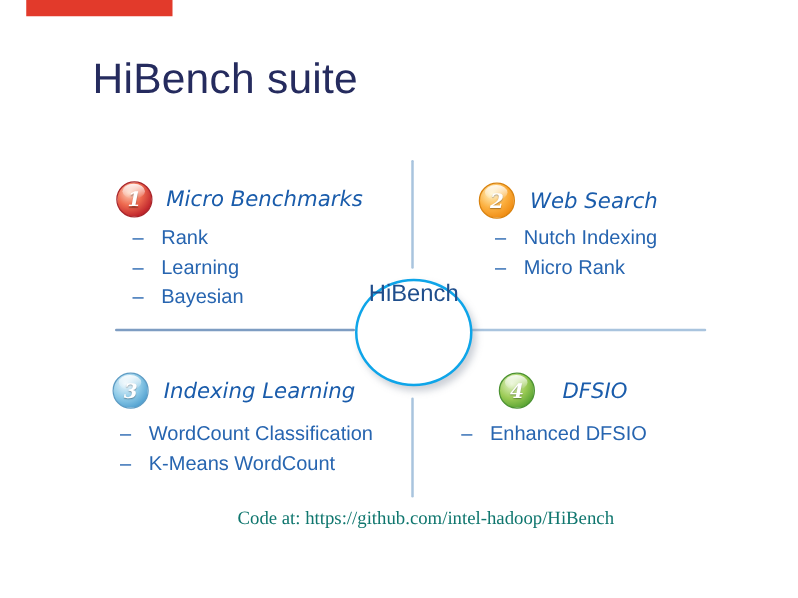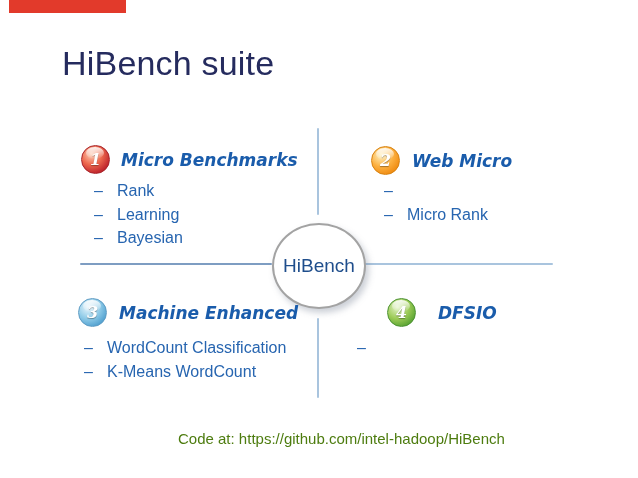--- a/index.html
+++ b/index.html
@@ -1,34 +1,34 @@
 <!DOCTYPE html>
 <html><head>
 <meta charset="utf-8">
 <style>
   html,body { margin:0; padding:0; background:#fff; }
   .slide {
     position:relative; width:623px; height:478px; background:#ffffff;
-    font-family:"Liberation Sans", sans-serif; overflow:hidden;
+    font-family:"Liberation Sans", sans-serif; overflow:hidden;margin-left:12px;
   }
   .accent-bar { position:absolute; left:9px; top:0; width:117px; height:13px; background:#e23a2b; }
   .title {
     position:absolute; left:62px; top:44px; margin:0;
     font-size:34px; font-weight:400; color:#252b5e; line-height:1.15;
     letter-spacing:0.2px;
   }
   .divider { position:absolute; background:#a9c4de; border-radius:1px; }
   .v-top    { left:317px; top:128px; width:2px; height:87px; }
   .v-bottom { left:317px; top:318px; width:2px; height:80px; }
   .h-left   { left:80px;  top:263px; width:192px; height:2px; background:#7e9dc2; }
   .h-right  { left:364px; top:263px; width:189px; height:2px; }
   .center-circle {
     position:absolute; left:272px; top:223px; width:90px; height:82px;
-    background:#fff; border:2px solid #a3a3a3; border-radius:50%;
-    display:flex; align-items:center; justify-content:center;
+    background:#fff; border:2px solid #0ea5e9; border-radius:50%;
+    display:flex; justify-content:center;
     box-shadow:3px 4px 6px rgba(110,120,140,.35);
     color:#1f4e8c; font-size:19px;
   }
   .quad-header { position:absolute; display:flex; align-items:center; }
   .qh1 { left:81px;  top:145px; gap:11px; }
   .qh2 { left:371px; top:146px; gap:12px; }
   .qh3 { left:78px;  top:298px; gap:12px; }
   .qh4 { left:387px; top:298px; gap:22px; }
   .badge {
     position:relative; width:27px; height:27px; border-radius:50%;
@@ -42,36 +42,36 @@
   .badge .num {
     position:relative; color:#fff; font-family:"DejaVu Serif", serif;
     font-weight:bold; font-style:italic; font-size:16px;
     text-shadow:0 1px 1px rgba(0,0,0,.35); line-height:1;
   }
   .badge-1 { background:radial-gradient(circle at 35% 30%, #fdd0b8 0%, #ee6a4f 40%, #c1272d 75%, #9e1c20 100%); border:1px solid #a8242a; }
   .badge-2 { background:radial-gradient(circle at 35% 30%, #fff3c4 0%, #fcb040 45%, #ef8a10 80%, #d97a0a 100%); border:1px solid #d8820f; }
   .badge-3 { background:radial-gradient(circle at 35% 30%, #eaf6fc 0%, #8fcbe8 45%, #4f9fcf 80%, #3a7fae 100%); border:1px solid #5e9cc4; }
   .badge-4 { background:radial-gradient(circle at 35% 30%, #e3f3c9 0%, #9ccb56 45%, #57a232 80%, #3f8424 100%); border:1px solid #4c9232; }
   .quad-title {
-    font-family:"DejaVu Sans", sans-serif; font-weight:bold; font-style:italic;
+    font-family:"DejaVu Sans", sans-serif; font-weight:normal; font-style:italic;
     font-size:17px; color:#1a5cab; white-space:nowrap;
   }
   .items {
     position:absolute; margin:0; padding:0; list-style:none;
     font-size:16px; color:#2765b0;
   }
   .items li { display:flex; line-height:23.6px; white-space:nowrap; }
   .items .dash { width:23px; flex:0 0 auto; }
   .items-q1 { left:94px;  top:179px; }
   .items-q2 { left:384px; top:179px; }
   .items-q3 { left:84px;  top:336px; }
   .items-q4 { left:357px; top:336px; }
   .caption {
-    position:absolute; left:178px; top:430px;
-    font-size:15px; color:#4d7c0f; white-space:nowrap;
+    position:absolute; left:178px; top:407px;
+    font-size:15px; color:#0f766e; white-space:nowrap;font-family:Liberation Serif, serif;
   }
 </style>
 </head>
 <body>
 
 <div class="slide">
 
   <div class="accent-bar"></div>
 
   <h1 class="title">HiBench suite</h1>
@@ -105,38 +105,39 @@
       <span class="dash">–</span>
       <span>Bayesian</span>
     </li>
   </ul>
 
   <div class="quad-header qh2">
     <span class="badge badge-2">
       <i class="shine"></i>
       <b class="num">2</b>
     </span>
-    <span class="quad-title">Web Micro</span>
+    <span class="quad-title">Web Search</span>
   </div>
   <ul class="items items-q2">
     <li>
       <span class="dash">–</span>
+      <span>Nutch Indexing</span>
     </li>
     <li>
       <span class="dash">–</span>
       <span>Micro Rank</span>
     </li>
   </ul>
 
   <div class="quad-header qh3">
     <span class="badge badge-3">
       <i class="shine"></i>
       <b class="num">3</b>
     </span>
-    <span class="quad-title">Machine Enhanced</span>
+    <span class="quad-title">Indexing Learning</span>
   </div>
   <ul class="items items-q3">
     <li>
       <span class="dash">–</span>
       <span>WordCount Classification</span>
     </li>
     <li>
       <span class="dash">–</span>
       <span>K-Means WordCount</span>
     </li>
@@ -145,18 +146,19 @@
   <div class="quad-header qh4">
     <span class="badge badge-4">
       <i class="shine"></i>
       <b class="num">4</b>
     </span>
     <span class="quad-title">DFSIO</span>
   </div>
   <ul class="items items-q4">
     <li>
       <span class="dash">–</span>
+      <span>Enhanced DFSIO</span>
     </li>
   </ul>
 
   <div class="caption">Code at: https://github.com/intel-hadoop/HiBench</div>
 
 </div>
 
 </body></html>

